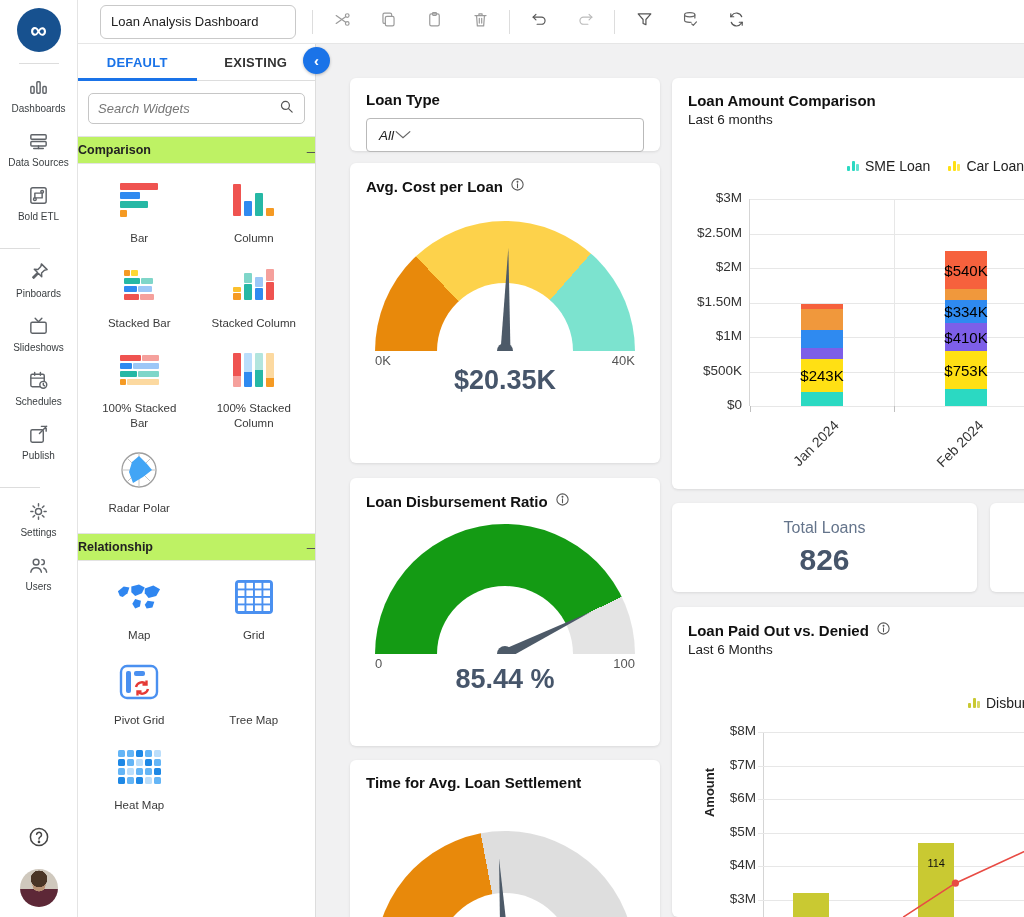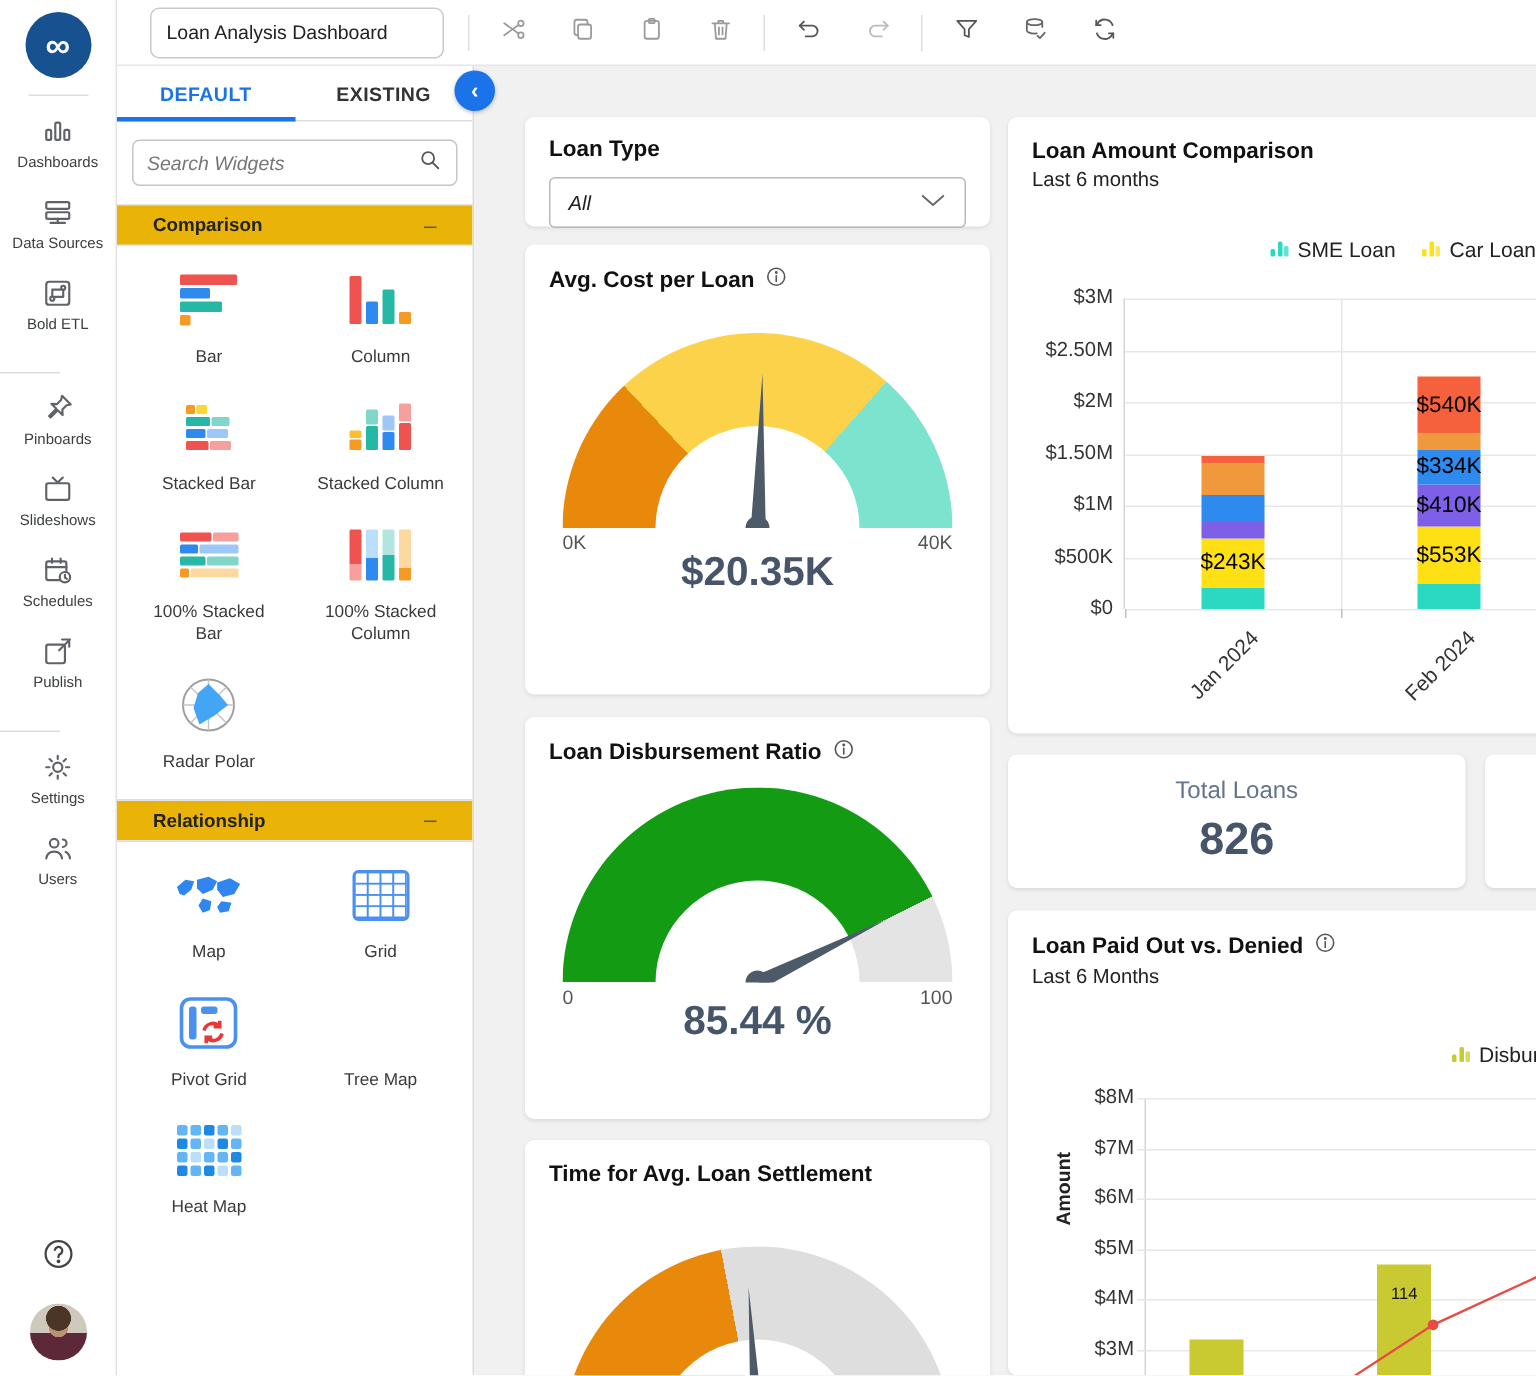--- a/index.html
+++ b/index.html
@@ -35,21 +35,21 @@
   .panel{width:238px;flex:0 0 238px;background:#fff;border-right:1px solid #ddd;position:relative;display:flex;flex-direction:column}
   .tabs{height:37px;flex:0 0 37px;display:flex;border-bottom:1px solid #ddd}
   .tab{flex:1;display:flex;align-items:center;justify-content:center;font-size:13px;font-weight:bold;color:#333;cursor:pointer;position:relative;letter-spacing:.3px}
   .tab.active{color:#1a73e8}
   .tab.active::after{content:"";position:absolute;left:0;right:0;bottom:-1px;height:3px;background:#1a73e8}
   .collapse-btn{position:absolute;top:3px;right:-15px;width:27px;height:27px;border:none;border-radius:50%;background:#1a73e8;color:#fff;font-size:15px;font-weight:bold;cursor:pointer;z-index:5;box-shadow:0 1px 3px rgba(0,0,0,.25)}
   .search-box{margin:12px 10px;height:31px;border:1px solid #c6c6c6;border-radius:5px;display:flex;align-items:center;padding:0 9px}
   .search-box input{flex:1;border:none;outline:none;font-size:13px;font-style:italic;color:#444;font-family:inherit}
   .search-box input::placeholder{color:#777;font-style:italic}
   .panel-body{flex:1;overflow:hidden}
-  .sec-head{height:28px;background:#eab308;border-top:1px solid #e3e3e3;border-bottom:1px solid #e3e3e3;display:flex;align-items:center;justify-content:space-between;padding:0 24px;cursor:pointer}
+  .sec-head{height:28px;background:#bef264;border-top:1px solid #e3e3e3;border-bottom:1px solid #e3e3e3;display:flex;align-items:center;justify-content:space-between;padding:0 0;cursor:pointer}
   .sec-title{font-size:12.5px;font-weight:bold;color:#222}
   .sec-min{font-size:15px;color:#555}
   .sec-grid{display:flex;flex-wrap:wrap;padding:14px 4px 0}
   .witem{width:50%;display:flex;flex-direction:column;align-items:center;margin-bottom:17px;cursor:pointer}
   .wthumb{height:44px;display:flex;align-items:center;justify-content:center}
   .wlabel{margin-top:9px;font-size:11.5px;color:#3a3a3a;text-align:center;line-height:1.3;max-width:92px}
   .tb-bars{display:flex;flex-direction:column;gap:2px;align-items:flex-start}
   .tb-bars i{display:block;height:7px;border-radius:1px}
   .tb-cols{display:flex;align-items:flex-end;gap:3px}
   .tb-cols i{display:block;width:8px;border-radius:1px}
@@ -67,21 +67,21 @@
   .thumb-empty{width:38px;height:34px}
 
   
   .canvas{flex:1;position:relative;background:#f1f1f2;overflow:hidden}
   .card{position:absolute;background:#fff;border-radius:6px;box-shadow:0 1px 3px rgba(0,0,0,.10)}
   .card-pad{padding:14px 16px}
   .ctitle{font-size:15px;font-weight:bold;color:#111;display:flex;align-items:center;gap:7px}
   .csub{font-size:13.5px;color:#222;margin-top:3px}
 
   
-  .select{margin:10px 16px 0;height:34px;border:1px solid #b9b9b9;border-radius:4px;display:flex;align-items:center;justify-content:space-between;padding:0 12px;cursor:pointer}
+  .select{margin:10px 16px 0;height:34px;border:1px solid #b9b9b9;border-radius:4px;display:flex;align-items:center;padding:0 12px;cursor:pointer}
   .select .val{font-size:13.5px;font-style:italic;color:#222}
 
   
   .gauge{position:relative;width:260px;margin:26px auto 0}
   .g-wrap{position:relative;width:260px;height:130px;overflow:hidden}
   .g-arc{position:absolute;left:0;top:0;width:260px;height:260px;border-radius:50%}
   .g-hole{position:absolute;left:62px;top:62px;width:136px;height:136px;border-radius:50%;background:#fff}
   .g-needle{position:absolute;left:50%;bottom:0;width:13px;height:103px;margin-left:-6.5px;transform-origin:50% 100%;background:#4d5a68;clip-path:polygon(50% 0,86% 94%,50% 100%,14% 94%)}
   .g-base{position:absolute;left:50%;bottom:-8px;width:16px;height:16px;margin-left:-8px;border-radius:50%;background:#4d5a68}
   .g-min,.g-max{position:absolute;top:132px;font-size:13px;color:#555}
@@ -627,21 +627,21 @@
                 </div>
                 <div class="sc-seg" style="height:10.3px;background:#7d5fe8"></div>
                 <div class="sc-seg" style="height:18.6px;background:#2f8af0"></div>
                 <div class="sc-seg" style="height:20.7px;background:#f0983c"></div>
                 <div class="sc-seg" style="height:4.5px;background:#f6613d"></div>
               </div>
               <span class="sc-xlab" style="top:218px;right:206px">Jan 2024</span>
               <div class="sc-bar" style="left:195px">
                 <div class="sc-seg" style="height:16.9px;background:#2bd9c2"></div>
                 <div class="sc-seg" style="height:38.2px;background:#ffe014">
-                  <span>$553K</span>
+                  <span>$753K</span>
                 </div>
                 <div class="sc-seg" style="height:28.3px;background:#7d5fe8">
                   <span>$410K</span>
                 </div>
                 <div class="sc-seg" style="height:23.0px;background:#2f8af0">
                   <span>$334K</span>
                 </div>
                 <div class="sc-seg" style="height:11.0px;background:#f0983c"></div>
                 <div class="sc-seg" style="height:37.3px;background:#f6613d">
                   <span>$540K</span>

